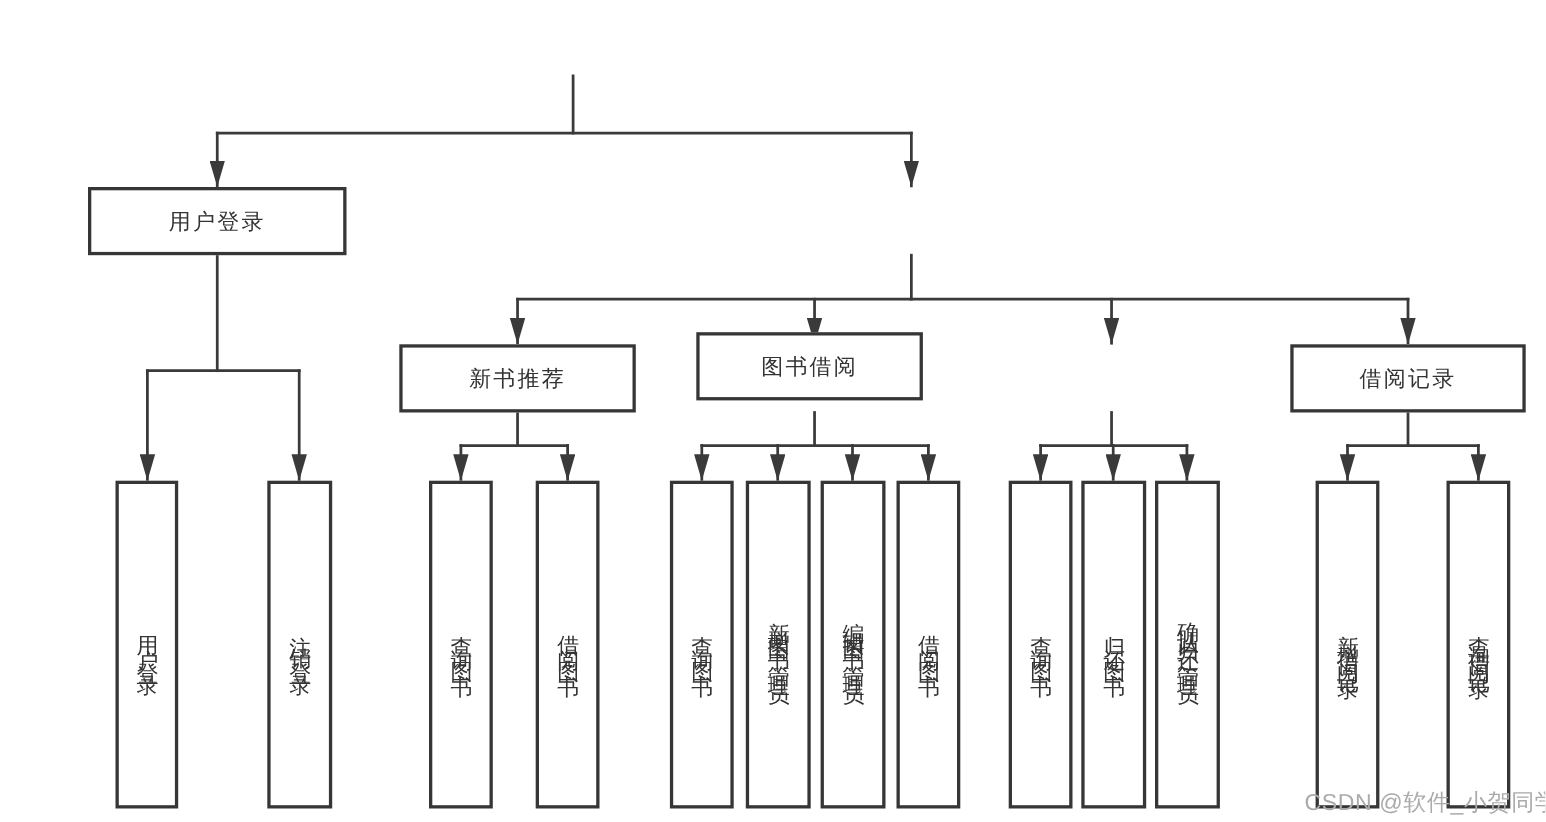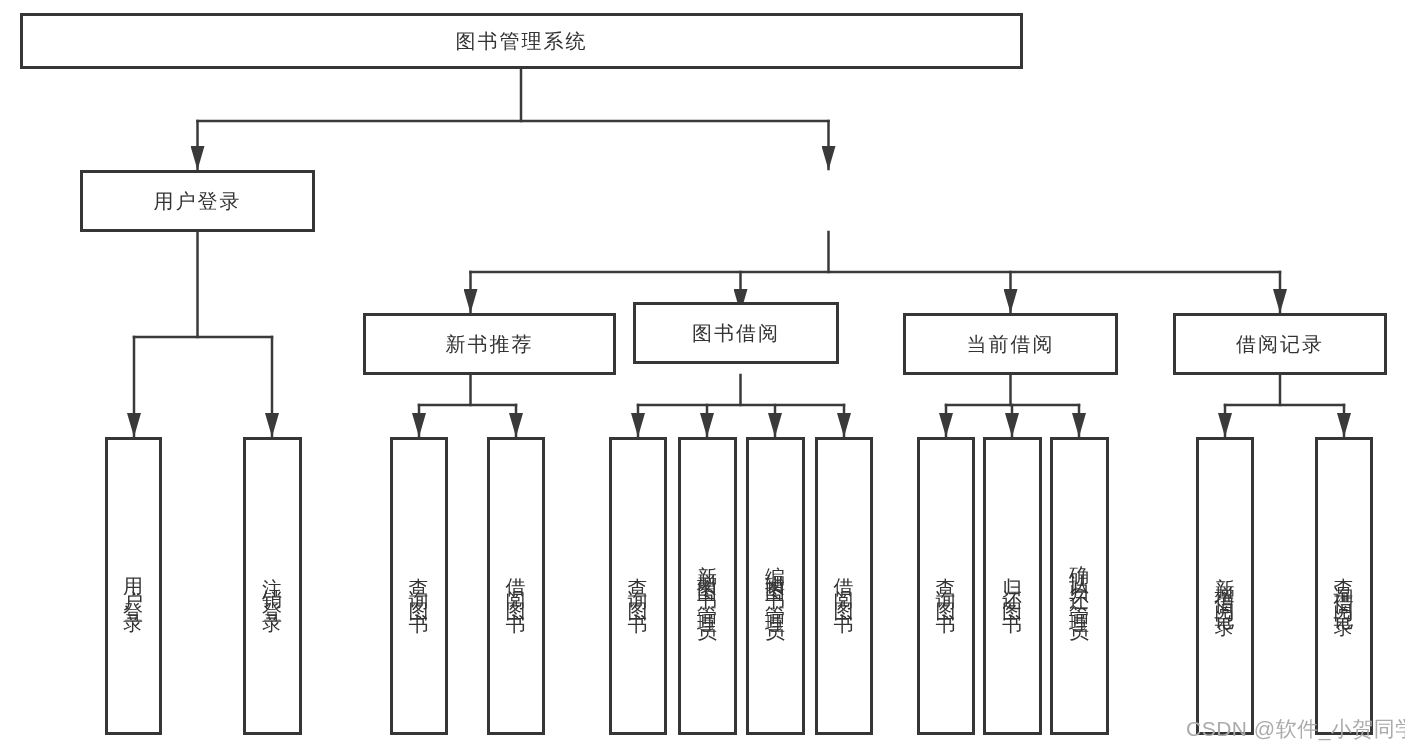--- a/index.html
+++ b/index.html
@@ -107,36 +107,30 @@
       <line x1="1012" y1="405" x2="1012" y2="436" marker-end="url(#arrow)"></line>
       <line x1="1079" y1="405" x2="1079" y2="436" marker-end="url(#arrow)"></line>
 
       <line x1="1280" y1="375" x2="1280" y2="405"></line>
       <line x1="1225" y1="405" x2="1344" y2="405"></line>
       <line x1="1225" y1="405" x2="1225" y2="436" marker-end="url(#arrow)"></line>
       <line x1="1344" y1="405" x2="1344" y2="436" marker-end="url(#arrow)"></line>
     </g>
   </svg>
 
-  <div class="box" style="left:20px;top:13px;width:1003px;height:56px">
-    <span class="hlabel">图书管理系统</span>
-  </div>
 
   <div class="box" style="left:80px;top:170px;width:235px;height:62px">
     <span class="hlabel">用户登录</span>
   </div>
 
-  <div class="box" style="left:363px;top:313px;width:253px;height:62px">
+  <div class="box" style="left:363px;top:313px;width:215px;height:62px">
     <span class="hlabel">新书推荐</span>
   </div>
   <div class="box" style="left:633px;top:302px;width:206px;height:62px">
     <span class="hlabel">图书借阅</span>
-  </div>
-  <div class="box" style="left:903px;top:313px;width:215px;height:62px">
-    <span class="hlabel">当前借阅</span>
   </div>
   <div class="box" style="left:1173px;top:313px;width:214px;height:62px">
     <span class="hlabel">借阅记录</span>
   </div>
 
   <div class="box leaf" style="left:105px;top:437px;width:57px;height:298px">
     <span class="vlabel ls-wide">用户登录</span>
   </div>
   <div class="box leaf" style="left:243px;top:437px;width:59px;height:298px">
     <span class="vlabel ls-wide">注销登录</span>

